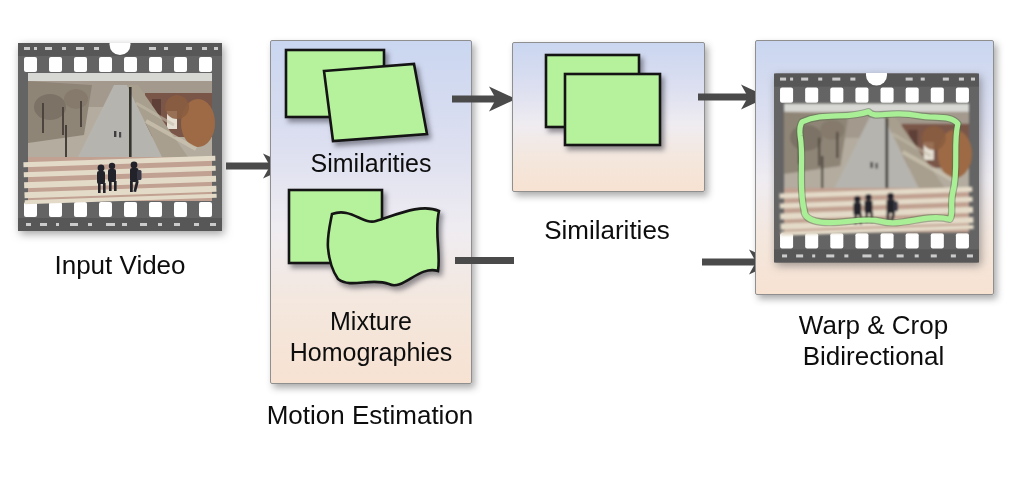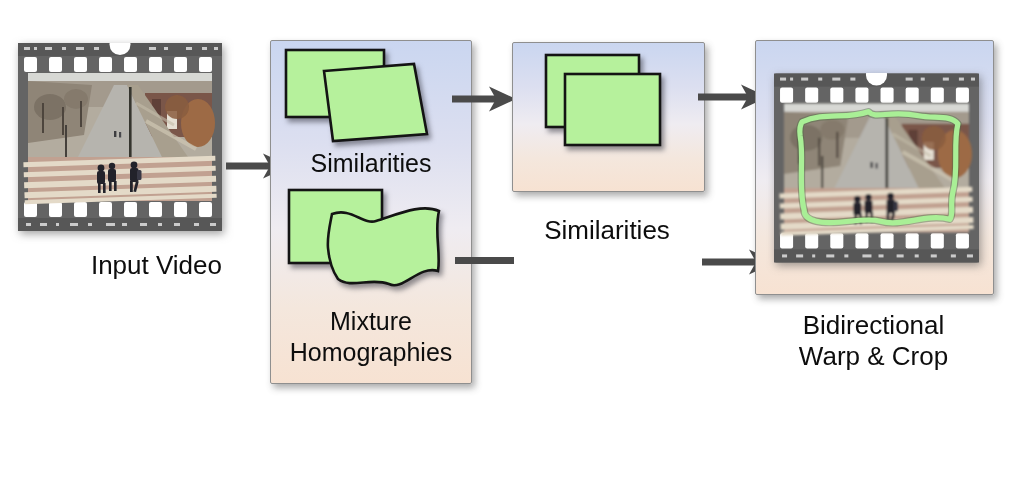--- a/index.html
+++ b/index.html
@@ -136,21 +136,21 @@
           <circle cx="102" cy="1.5" r="10.5"></circle>
         </g>
       </g>
     </defs>
     <use href="#strip-frame"></use>
     <g transform="translate(10,30)" filter="url(#blur-light)">
         <use href="#scene"></use>
       </g>
   </svg>
 
-  <div class="abs caption" style="left:18px;top:250px;width:204px;text-align:right;">Input Video</div>
+  <div class="abs caption" style="left:18px;top:250px;width:204px;">Input Video</div>
 
   <div class="abs" style="left:226px;top:152px;">
     <svg width="64" height="28" viewBox="0 0 64 28">
       <rect x="0" y="10.5" width="44" height="7" fill="#4a4a4a"></rect>
       <polygon points="64,14 37,1.5 44,14 37,26.5" fill="#4a4a4a"></polygon>
     </svg>
   </div>
 
   <div class="panel" style="left:270px;top:40px;width:200px;height:342px;">
 
@@ -167,20 +167,21 @@
                C 163,50 170,72 167,90 C 148,84 132,110 118,103
                C 100,96 80,108 67,98 C 60,88 58,78 57,67 C 56,55 59,44 61,33 Z" fill="#b6f19c" stroke="#141414" stroke-width="2.6"></path>
     </svg>
 
     <div class="inner-label" style="top:265px;line-height:31px;">
       <div>Mixture</div>
       <div>Homographies</div>
     </div>
   </div>
 
+  <div class="abs caption" style="left:255px;top:400px;width:230px;">Motion Estimation</div>
 
   <div class="abs" style="left:452px;top:85px;">
     <svg width="64" height="28" viewBox="0 0 64 28">
       <rect x="0" y="10.5" width="44" height="7" fill="#4a4a4a"></rect>
       <polygon points="64,14 37,1.5 44,14 37,26.5" fill="#4a4a4a"></polygon>
     </svg>
   </div>
 
   <div class="panel" style="left:512px;top:42px;width:191px;height:148px;">
     <svg class="abs greenset" style="left:0;top:0;" width="191" height="112" viewBox="0 0 191 112">
@@ -222,17 +223,17 @@
                  C 24,112 30,84 26,62 C 25,54 26,51 28,48 Z" fill="none" stroke="#4e6b45" stroke-width="7.5" opacity=".45" stroke-linejoin="round"></path>
         <path d="M 28,48 C 50,38 72,46 94,38 C 102,46 114,36 144,42 C 160,45 176,41 183,50
                  C 178,70 184,96 178,118 C 175,131 179,140 175,145
                  C 150,139 128,153 106,147 C 88,142 62,152 42,147 C 34,145 30,142 30,136
                  C 24,112 30,84 26,62 C 25,54 26,51 28,48 Z" fill="none" stroke="#a9ef96" stroke-width="5.2" stroke-linejoin="round"></path>
       </g>
     </svg>
   </div>
 
   <div class="abs caption2" style="left:755px;top:310px;width:237px;">
+    <div>Warp &amp; Crop</div>
     <div>Bidirectional</div>
-    <div>Warp &amp; Crop</div>
   </div>
 
 </div>
 
 </body></html>

